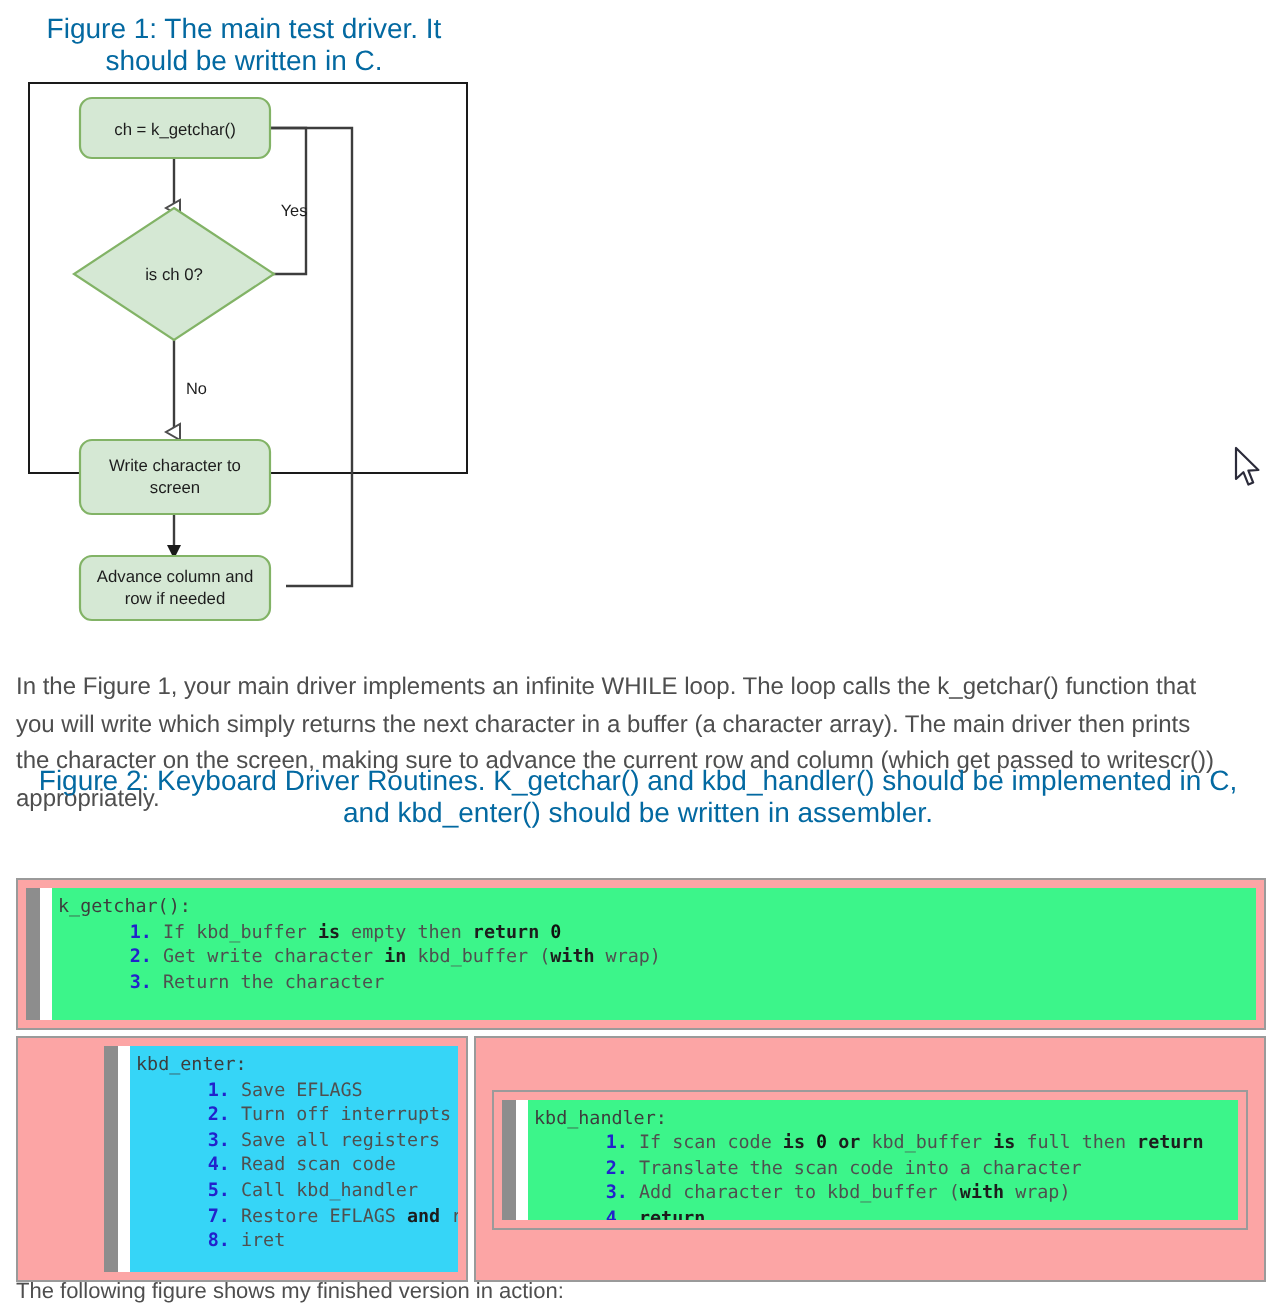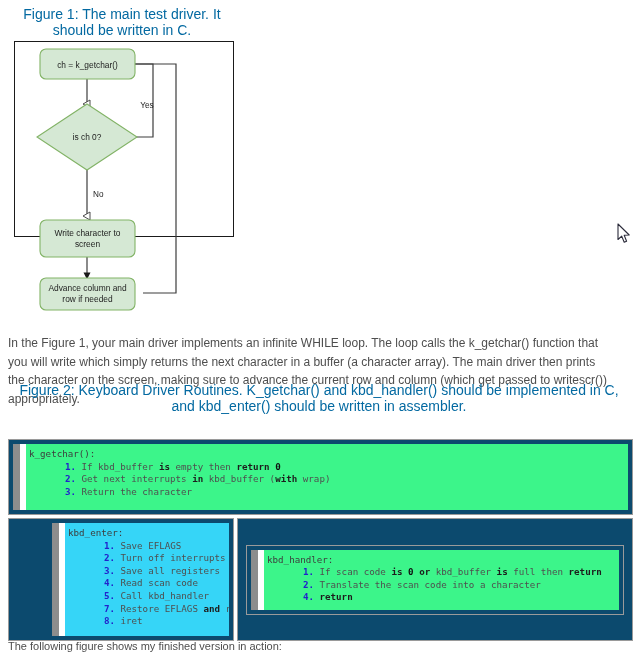--- a/index.html
+++ b/index.html
@@ -63,21 +63,21 @@
 
   
   #figure2 {
     position: absolute;
     left: 8px;
     top: 439px;
     width: 625px;
   }
   .panel {
     border: 1px solid #9a9a9a;
-    background: #0c4a6e;
+    background: #fca5a5;
     box-sizing: border-box;
     padding: 4px;
   }
   .codewrap {
     display: flex;
     background: #ffffff;
     box-sizing: border-box;
   }
   .gutter {
     width: 7px;
@@ -226,21 +226,21 @@
 
 <div id="figure2">
 
   <div id="block-getchar" class="panel">
     <div class="codewrap">
       <div class="gutter"></div>
       <div class="gutter-gap"></div>
       <div class="code green">
           <div><span class="hdr">k_getchar():</span></div>
           <div><span class="ind"></span><span class="num">1. </span><span>If kbd_buffer </span><span class="kw">is</span><span> empty then </span><span class="kw">return</span><span> </span><span class="lit">0</span></div>
-          <div><span class="ind"></span><span class="num">2. </span><span>Get next interrupts </span><span class="kw">in</span><span> kbd_buffer (</span><span class="kw">with</span><span> wrap)</span></div>
+          <div><span class="ind"></span><span class="num">2. </span><span>Get write character </span><span class="kw">in</span><span> kbd_buffer (</span><span class="kw">with</span><span> wrap)</span></div>
           <div><span class="ind"></span><span class="num">3. </span><span>Return the character</span></div>
         </div>
     </div>
   </div>
 
   <div id="fig2-row">
 
     <div id="panel-enter" class="panel">
       <div class="codewrap">
         <div class="gutter"></div>
@@ -260,20 +260,21 @@
 
     <div id="panel-handler-outer" class="panel">
       <div id="block-handler" class="panel">
         <div class="codewrap">
           <div class="gutter"></div>
           <div class="gutter-gap"></div>
           <div class="code green">
               <div><span class="hdr">kbd_handler:</span></div>
               <div><span class="ind"></span><span class="num">1. </span><span>If scan code </span><span class="kw">is</span><span> </span><span class="lit">0</span><span> </span><span class="kw">or</span><span> kbd_buffer </span><span class="kw">is</span><span> full then </span><span class="kw">return</span></div>
               <div><span class="ind"></span><span class="num">2. </span><span>Translate the scan code into a character</span></div>
+              <div><span class="ind"></span><span class="num">3. </span><span>Add character to kbd_buffer (</span><span class="kw">with</span><span> wrap)</span></div>
               <div><span class="ind"></span><span class="num">4. </span><span class="kw">return</span></div>
             </div>
         </div>
       </div>
     </div>
 
   </div>
 </div>
 
 <div id="closing">The following figure shows my finished version in action:</div>

